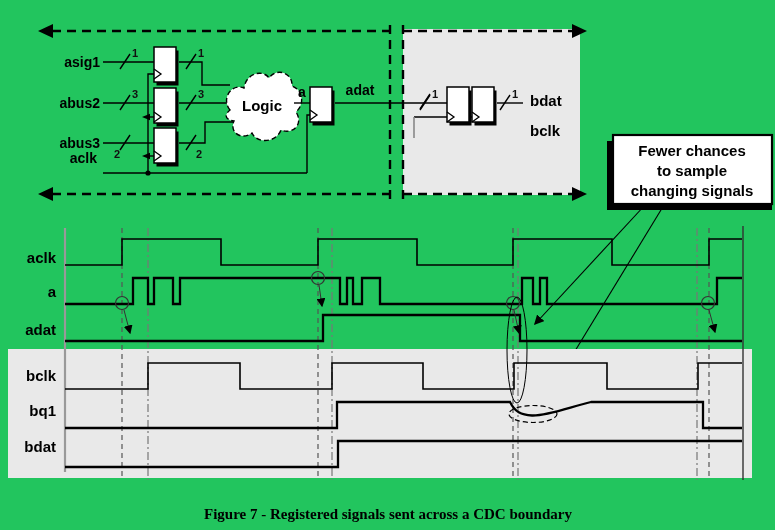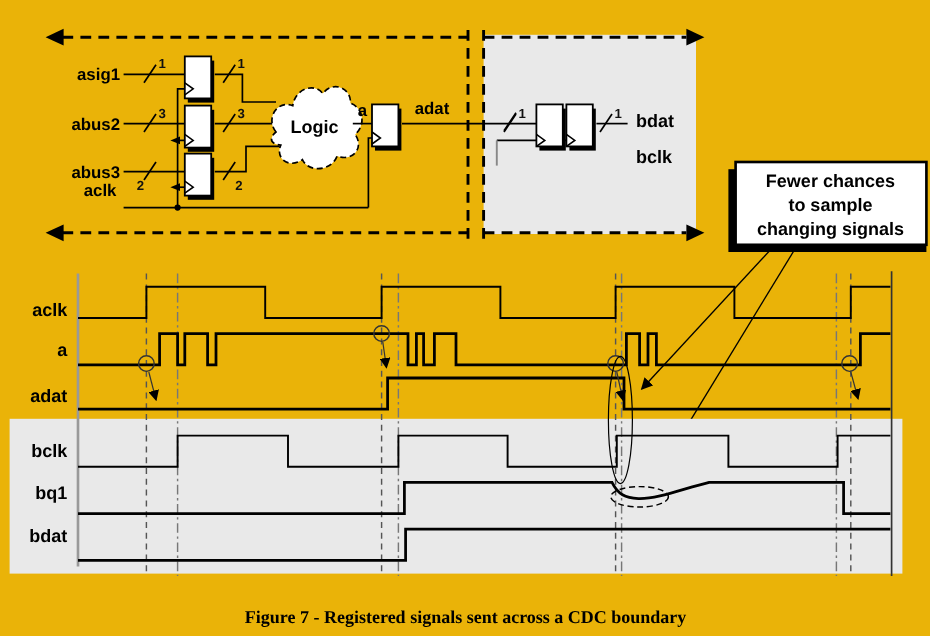--- a/index.html
+++ b/index.html
@@ -1,16 +1,16 @@
 <!DOCTYPE html>
 <html><head>
 <meta charset="utf-8">
 <style>
   html,body{margin:0;padding:0;background:#ffffff;}
-  .stage{position:relative;width:775px;height:530px;background:#eab308;overflow:hidden;
+  .stage{position:relative;width:775px;height:530px;background:#22c55e;overflow:hidden;
          font-family:"Liberation Sans",sans-serif;}
   svg text{font-family:"Liberation Sans",sans-serif;}
   .lbl{font-weight:bold;font-size:14px;fill:#000;}
   .lbl-big{font-weight:bold;font-size:15px;fill:#000;}
   .wlbl{font-size:11px;font-weight:bold;fill:#111;}
   .cap{font-family:"Liberation Serif",serif;font-weight:bold;font-size:15px;fill:#000;}
   .wave-clk{fill:none;stroke:#000;stroke-width:1.6;}
   .wave-dat{fill:none;stroke:#000;stroke-width:2.3;}
   .wire{fill:none;stroke:#000;stroke-width:1.4;}
   .dashline{fill:none;stroke:#000;stroke-width:2.4;stroke-dasharray:9,6;}

